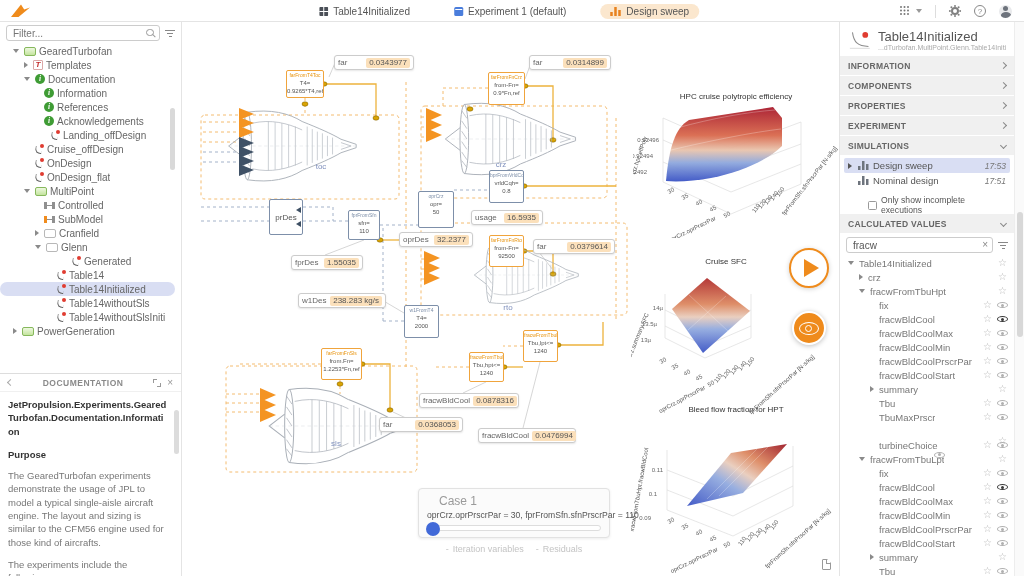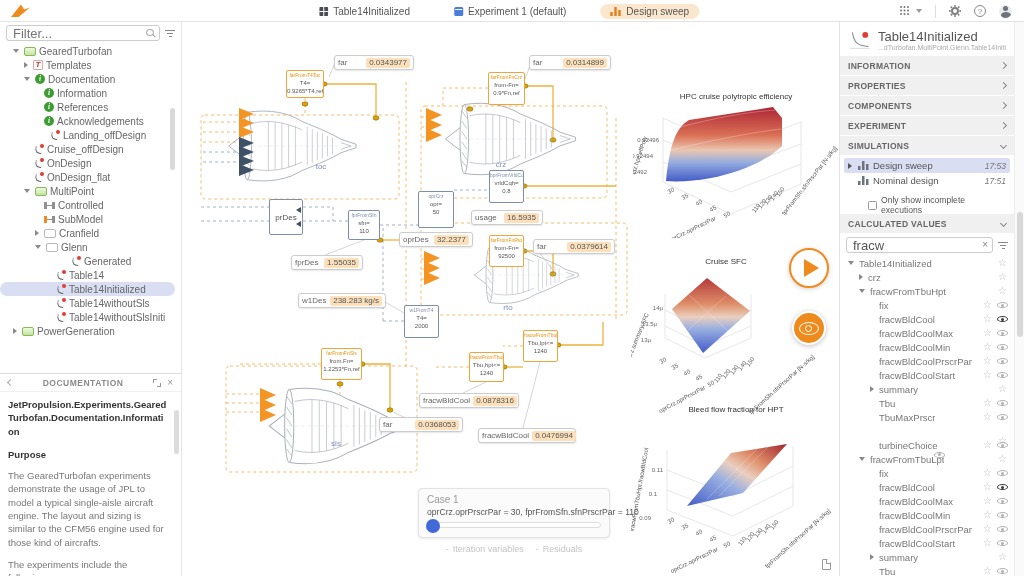--- a/index.html
+++ b/index.html
@@ -30,21 +30,21 @@
   .gearicon::after{content:"";position:absolute;left:4.8px;top:-0.3px;width:2.6px;height:2.6px;background:#818181;border-radius:1px;
     box-shadow:0 10px 0 #818181,-5.1px 5px 0 #818181,5.1px 5px 0 #818181,-3.6px 1.3px 0 #818181,3.6px 1.3px 0 #818181,-3.6px 8.7px 0 #818181,3.6px 8.7px 0 #818181;}
   .helpicon{width:12px;height:12px;border:1px solid #888;border-radius:50%;display:flex;align-items:center;justify-content:center;font-size:8px;color:#888;}
   .avatar{width:13px;height:13px;border-radius:50%;position:relative;overflow:hidden;background:#e9eaec;}
   .avatar::before{content:"";position:absolute;left:4px;top:1.5px;width:5px;height:5px;border-radius:50%;background:#6d737c;}
   .avatar::after{content:"";position:absolute;left:1.5px;top:7.5px;width:10px;height:6px;border-radius:50% 50% 0 0;background:#6d737c;}
   
   .leftcol{position:absolute;top:22px;left:0;width:182px;bottom:0;background:#fff;border-right:1px solid #e4e4e4;}
   .filterrow{display:flex;align-items:center;gap:5px;padding:3px 6px 2px 6px;}
   .searchbox{flex:1;height:16px;border:1px solid #ccc;border-radius:3px;display:flex;align-items:center;padding:0 4px;background:#fff;}
-  .searchbox input{border:0;outline:0;flex:1;width:100%;font-size:13px;color:#555;font-family:inherit;background:transparent;}
+  .searchbox input{border:0;outline:0;flex:1;width:100%;font-size:10px;color:#555;font-family:inherit;background:transparent;}
   .mag{width:9px;height:9px;position:relative;flex:none;}
   .mag::before{content:"";position:absolute;left:0;top:0;width:5.5px;height:5.5px;border:1px solid #999;border-radius:50%;}
   .mag::after{content:"";position:absolute;left:6px;top:6px;width:3.5px;height:1px;background:#999;transform:rotate(45deg);}
   .filtericon{width:10px;height:9px;flex:none;background-image:linear-gradient(#888,#888),linear-gradient(#888,#888),linear-gradient(#888,#888);
     background-size:10px 1px,6px 1px,3px 1px;background-position:50% 1px,50% 4px,50% 7px;background-repeat:no-repeat;}
   .tree{position:absolute;top:22px;left:0;right:6px;bottom:225px;overflow:hidden;text-align:center;}
   .trow{display:flex;align-items:center;height:14px;font-size:10px;color:#666;gap:3px;white-space:nowrap;overflow:hidden;}
   .trow.sel{background:#d9def3;border-radius:8px;}
   .exp{width:6px;height:6px;flex:none;}
   .exp.closed{width:0;height:0;border-left:4px solid #8a8a8a;border-top:3px solid transparent;border-bottom:3px solid transparent;margin-right:2px;}
@@ -99,21 +99,21 @@
   .pill{position:absolute;height:15px;background:#fff;border:1px solid #ccc;border-radius:3px;
     box-shadow:0 1px 2px rgba(0,0,0,.10);display:flex;align-items:center;justify-content:space-between;
     font-size:8px;color:#666;padding:0 3px;gap:3px;white-space:nowrap;z-index:6;}
   .pill .pv{background:#fbe0bb;padding:0.5px 3px;border-radius:2px;color:#555;}
   .plot{position:absolute;z-index:3;}
   .plot text{fill:#666;font-size:6px;font-family:"Liberation Sans",sans-serif;}
   .plot .pt{font-size:8px;fill:#333;}
   .plot .al{fill:#555;font-size:6px;}
   .casepanel{position:absolute;left:235px;top:466px;width:192px;height:50px;background:#fbfbfb;border:1px solid #e2e2e2;
     border-radius:4px;box-shadow:0 1px 3px rgba(0,0,0,.08);padding:5px 8px;z-index:7;}
-  .casetitle{font-size:10px;color:#9a9a9a;}
+  .casetitle{font-size:12px;color:#9a9a9a;margin-left:12px;}
   .caseparams{font-size:8.6px;color:#555;margin-top:2px;white-space:nowrap;}
   .slider{position:relative;height:6px;background:#fff;border:1px solid #ddd;border-radius:3px;margin-top:5px;}
   .thumb{position:absolute;left:-2px;top:-4.5px;width:14px;height:14px;border-radius:50%;background:#4169d8;}
   .linksrow{position:absolute;left:235px;top:522px;width:192px;display:flex;justify-content:center;gap:12px;
     font-size:9px;color:#c4c4c4;z-index:7;}
   .linksrow .li{display:flex;gap:4px;align-items:center;}
   .playbtn{position:absolute;left:606px;top:226px;width:40px;height:40px;border-radius:50%;background:#fff;
     border:2.5px solid #ef8b1c;box-shadow:0 1px 5px rgba(0,0,0,.18);display:flex;align-items:center;justify-content:center;z-index:20;}
   .playbtn::after{content:"";width:0;height:0;border-left:15px solid #ef8b1c;border-top:9px solid transparent;border-bottom:9px solid transparent;margin-left:4px;}
   .eyebtn{position:absolute;left:609px;top:289px;width:34px;height:34px;border-radius:50%;background:#ef8b1c;
@@ -717,25 +717,25 @@
     <div class="rp-titles">
       <div class="rp-title">Table14Initialized</div>
       <div class="rp-sub">...dTurbofan.MultiPoint.Glenn.Table14Initialized</div>
     </div>
   </div>
   <div class="acc">
       <span>INFORMATION</span>
       <i class="chev r"></i>
     </div>
   <div class="acc">
+      <span>COMPONENTS</span>
+      <i class="chev r"></i>
+    </div>
+  <div class="acc">
       <span>PROPERTIES</span>
-      <i class="chev r"></i>
-    </div>
-  <div class="acc">
-      <span>COMPONENTS</span>
       <i class="chev r"></i>
     </div>
   <div class="acc">
       <span>EXPERIMENT</span>
       <i class="chev r"></i>
     </div>
   <div class="acc">
       <span>SIMULATIONS</span>
       <i class="chev d"></i>
     </div>

